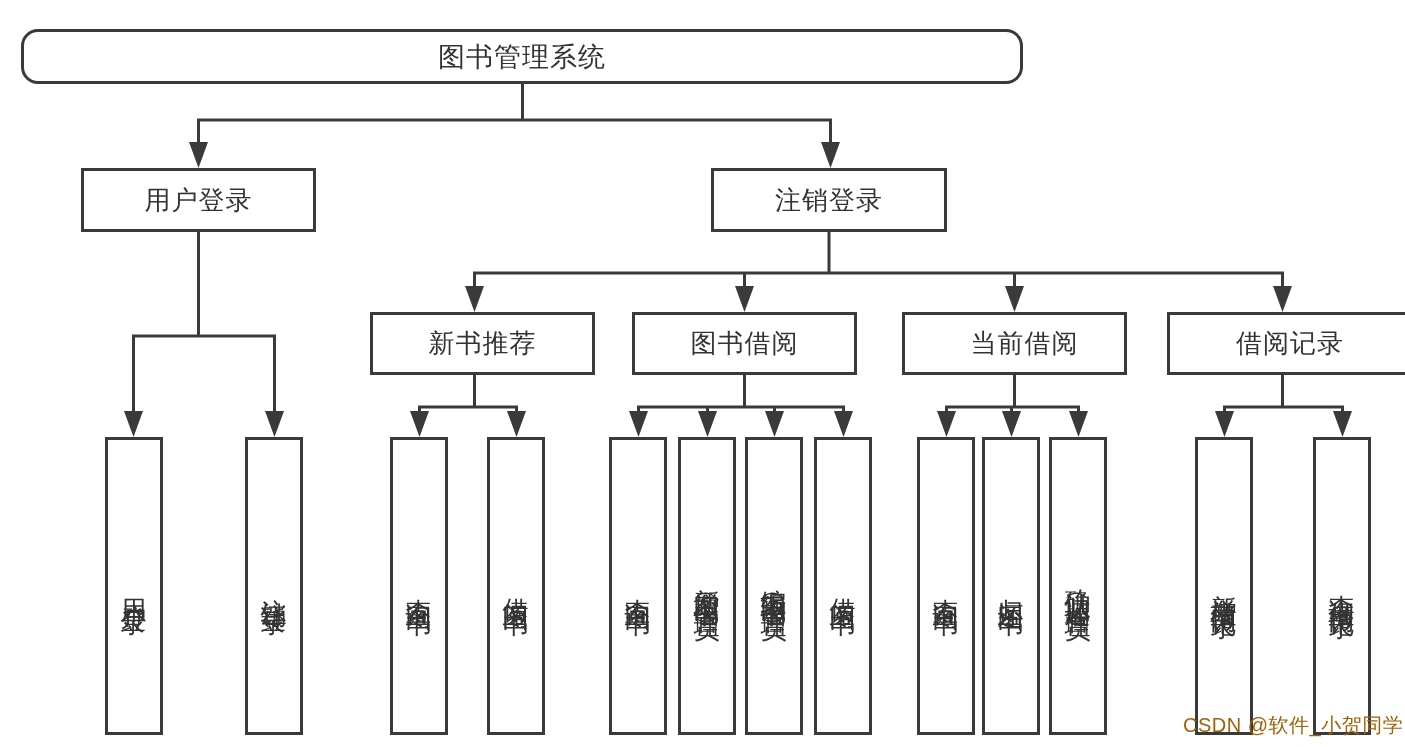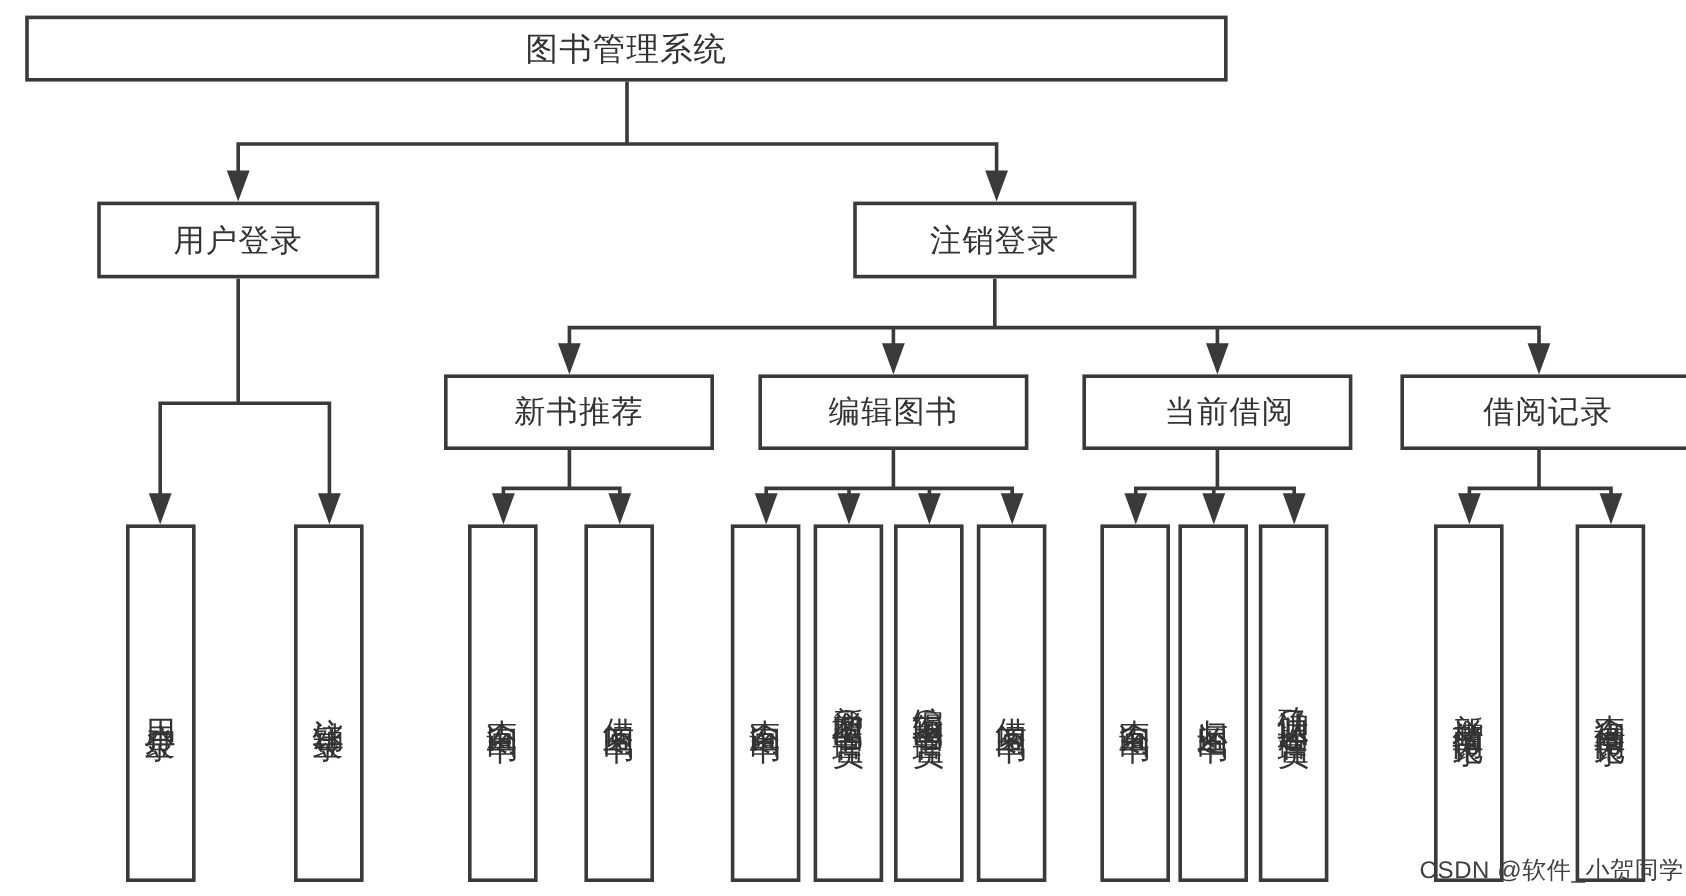--- a/index.html
+++ b/index.html
@@ -48,21 +48,21 @@
     letter-spacing: 4px;
     line-height: 1;
     white-space: nowrap;
   }
   #watermark {
     position: absolute;
     left: 1183px;
     top: 712px;
     font-size: 20px;
     letter-spacing: 0.5px;
-    color: #404040;
+    color: #a16207;
     z-index: 5;
     white-space: nowrap;
   }
 </style>
 </head>
 <body>
 
 <div id="canvas">
 
   <svg id="connectors" viewBox="0 0 1405 747" xmlns="http://www.w3.org/2000/svg">
@@ -113,27 +113,27 @@
              M707.5 437 l-9.5 -26 h19 z
              M774.5 437 l-9.5 -26 h19 z
              M843.5 437 l-9.5 -26 h19 z
              M946.5 437 l-9.5 -26 h19 z
              M1011.5 437 l-9.5 -26 h19 z
              M1078.5 437 l-9.5 -26 h19 z
              M1224.5 437 l-9.5 -26 h19 z
              M1342.5 437 l-9.5 -26 h19 z"></path>
   </svg>
 
-  <div class="node root" style="left:21px; top:13px; width:1002px; height:55px;">图书管理系统</div>
+  <div class="node root" style="left:21px; top:29px; width:1002px; height:55px;border-radius:17px;">图书管理系统</div>
 
   <div class="node l2" style="left:81px; width:235px;">用户登录</div>
   <div class="node l2" style="left:711px; width:236px;">注销登录</div>
 
   <div class="node l3" style="left:370px; width:225px;">新书推荐</div>
-  <div class="node l3" style="left:632px; width:225px;">编辑图书</div>
+  <div class="node l3" style="left:632px; width:225px;">图书借阅</div>
   <div class="node l3" style="left:902px; width:225px;padding-left:20px;">当前借阅</div>
   <div class="node l3" style="left:1167px; width:246px;">借阅记录</div>
 
   <div class="leaf" style="left:105px;">
     <span>用户登录</span>
   </div>
   <div class="leaf" style="left:245px;">
     <span>注销登录</span>
   </div>
   <div class="leaf" style="left:390px;">

